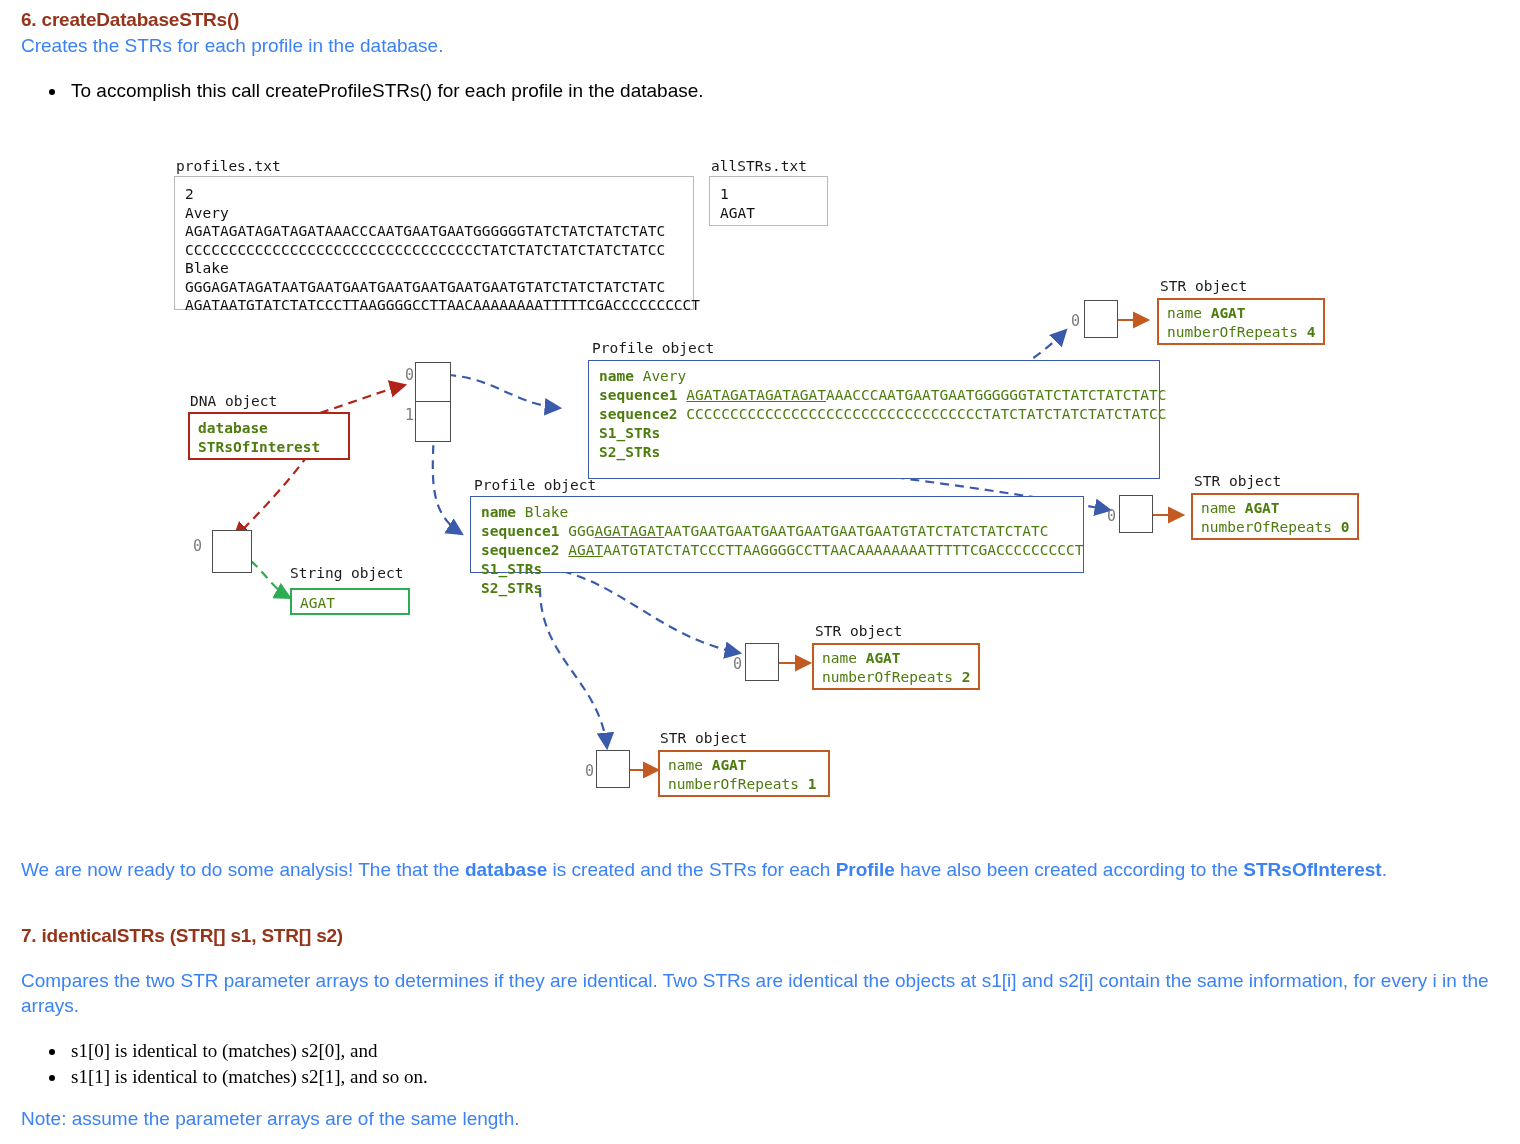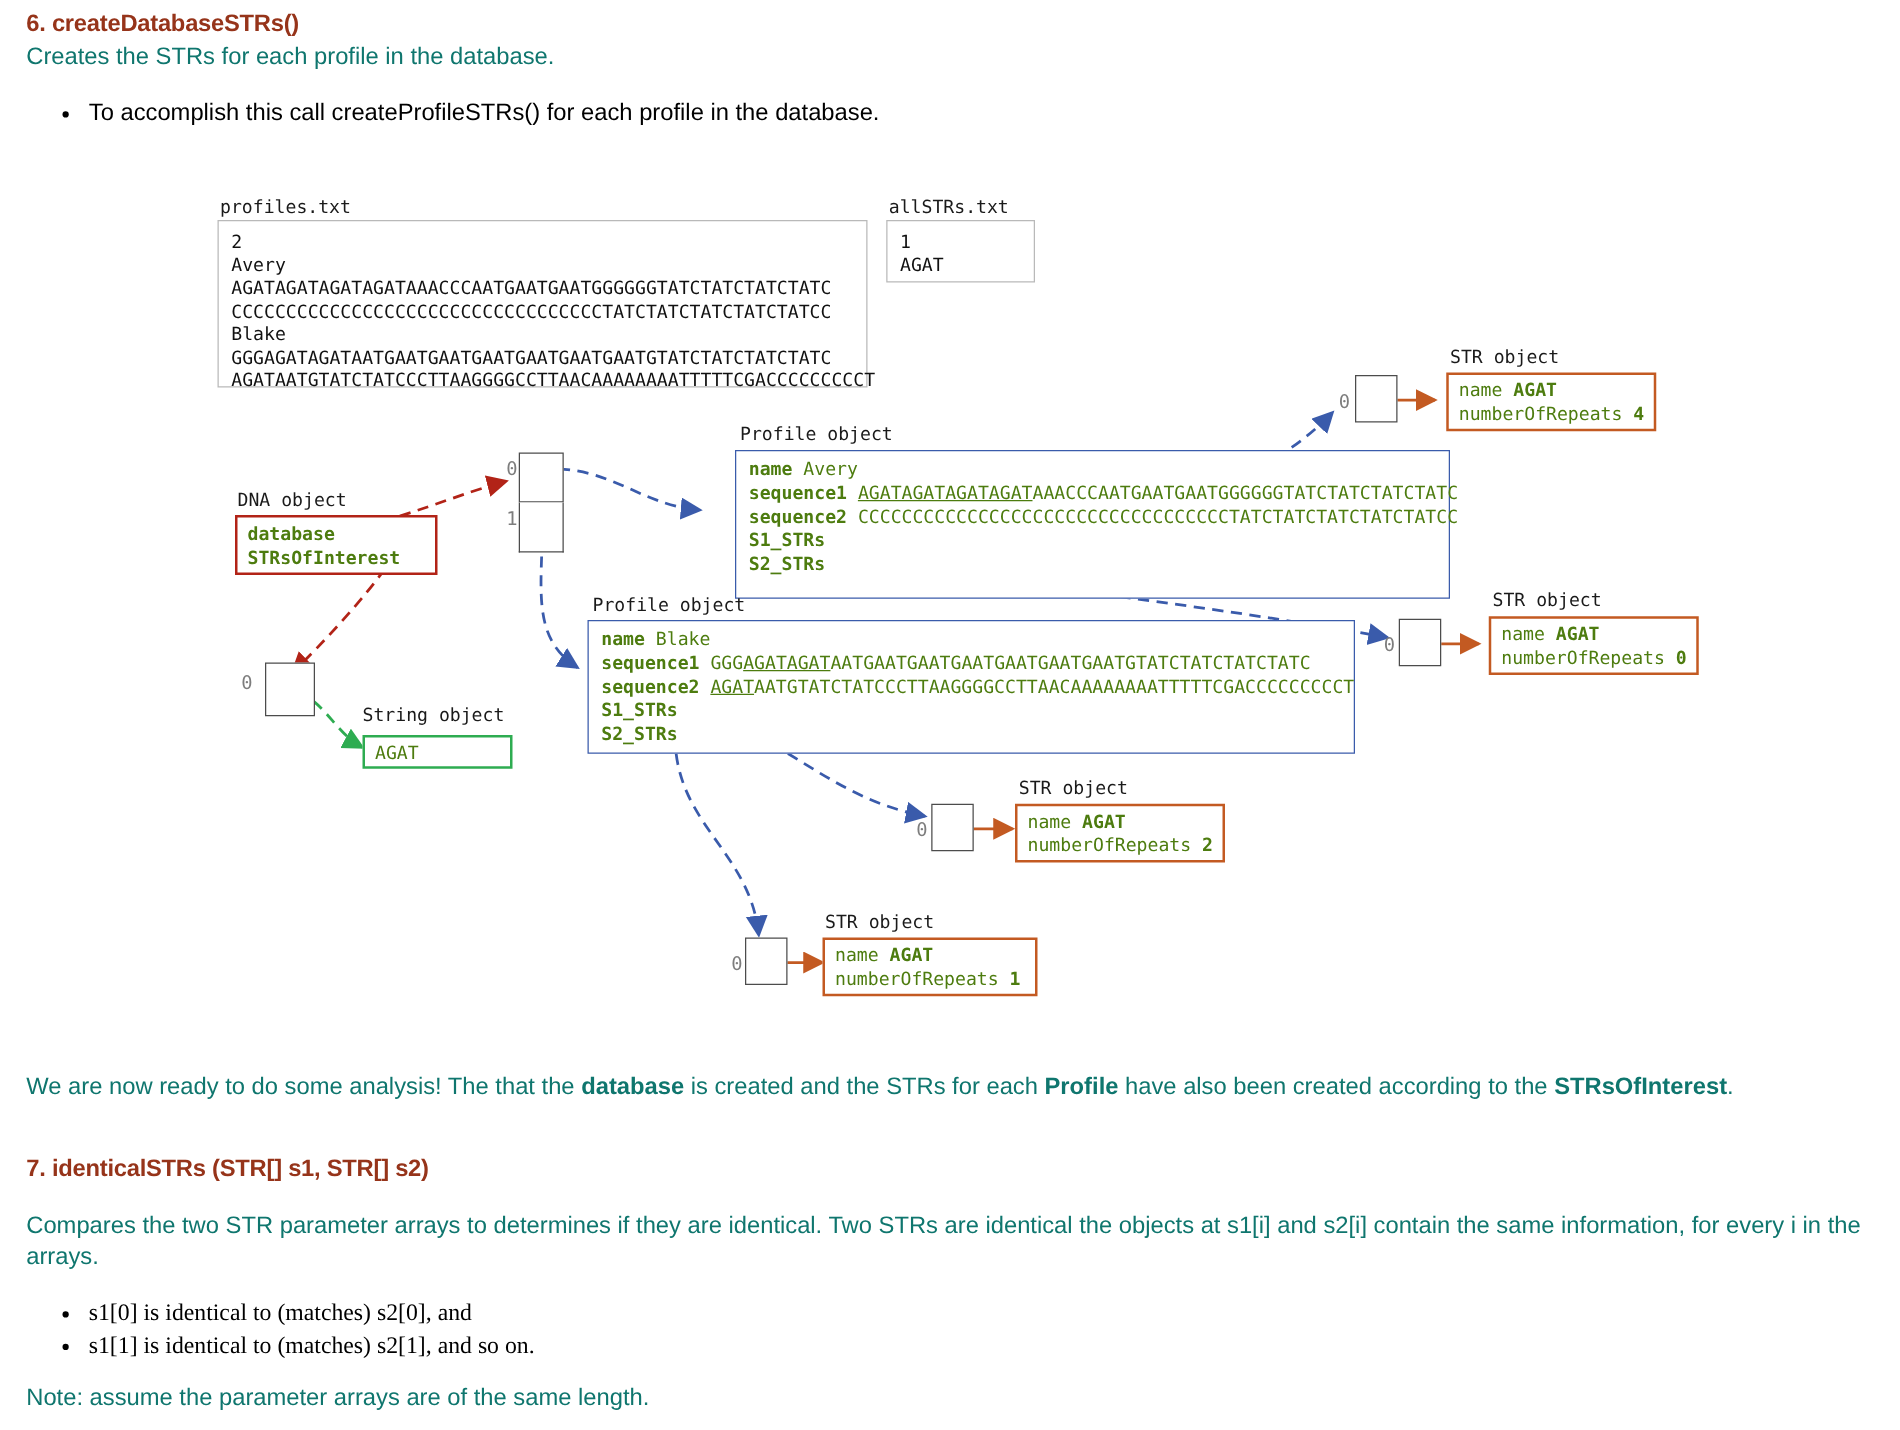--- a/index.html
+++ b/index.html
@@ -22,21 +22,21 @@
     font-size: 19px;
     font-weight: bold;
     color: #96341a;
     letter-spacing: -0.2px;
     white-space: nowrap;
   }
   .prose {
     position: absolute;
     font-size: 19px;
     line-height: 25px;
-    color: #0f766e;
+    color: #3b82f6;
   }
   .prose b { font-weight: bold; }
 
   ul.bullets {
     position: absolute;
     margin: 0;
     padding: 0 0 0 46px;
     list-style: disc;
     font-size: 19px;
     line-height: 26px;
@@ -214,21 +214,21 @@
   <div class="obj-caption" style="left:592px; top:200px;">Profile object</div>
   <div class="obj-box blue" style="left:588px; top:220px; width:572px; height:119px; padding:6px 10px;">
     <div class="field"><span class="k">name</span> <span>Avery</span></div>
     <div class="field"><span class="k">sequence1</span> <span class="u">AGATAGATAGATAGAT</span><span>AAACCCAATGAATGAATGGGGGGTATCTATCTATCTATC</span></div>
     <div class="field"><span class="k">sequence2</span> <span>CCCCCCCCCCCCCCCCCCCCCCCCCCCCCCCCCCTATCTATCTATCTATCTATCC</span></div>
     <div class="field"><span class="k">S1_STRs</span></div>
     <div class="field"><span class="k">S2_STRs</span></div>
   </div>
 
   <div class="obj-caption" style="left:474px; top:337px;">Profile object</div>
-  <div class="obj-box blue" style="left:470px; top:356px; width:614px; height:107px; padding:6px 10px;">
+  <div class="obj-box blue" style="left:470px; top:356px; width:614px; height:77px; padding:6px 10px;">
     <div class="field"><span class="k">name</span> <span>Blake</span></div>
     <div class="field"><span class="k">sequence1</span> <span>GGG</span><span class="u">AGATAGAT</span><span>AATGAATGAATGAATGAATGAATGAATGTATCTATCTATCTATC</span></div>
     <div class="field"><span class="k">sequence2</span> <span class="u">AGAT</span><span>AATGTATCTATCCCTTAAGGGGCCTTAACAAAAAAAATTTTTCGACCCCCCCCCT</span></div>
     <div class="field"><span class="k">S1_STRs</span></div>
     <div class="field"><span class="k">S2_STRs</span></div>
   </div>
 
   <div class="idx" style="left:1058px; top:172px; width:22px;">0</div>
   <div class="cell-group" style="left:1084px; top:160px;">
     <div class="cell" style="width:34px; height:38px;"></div>

